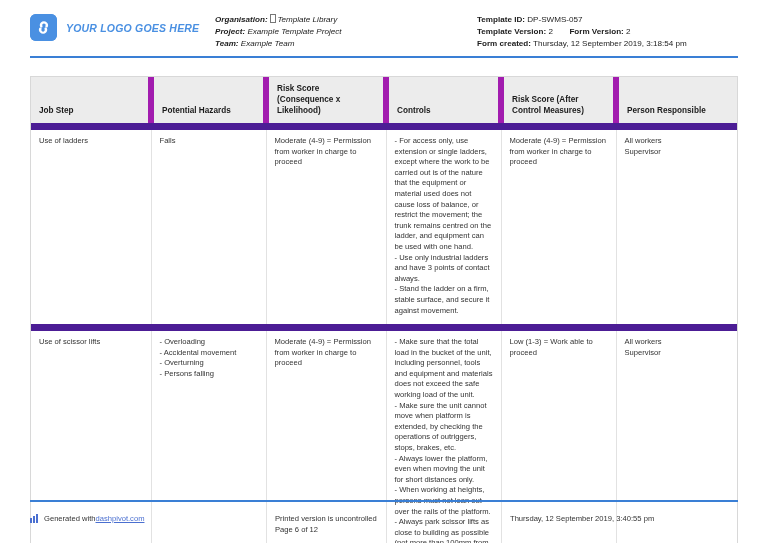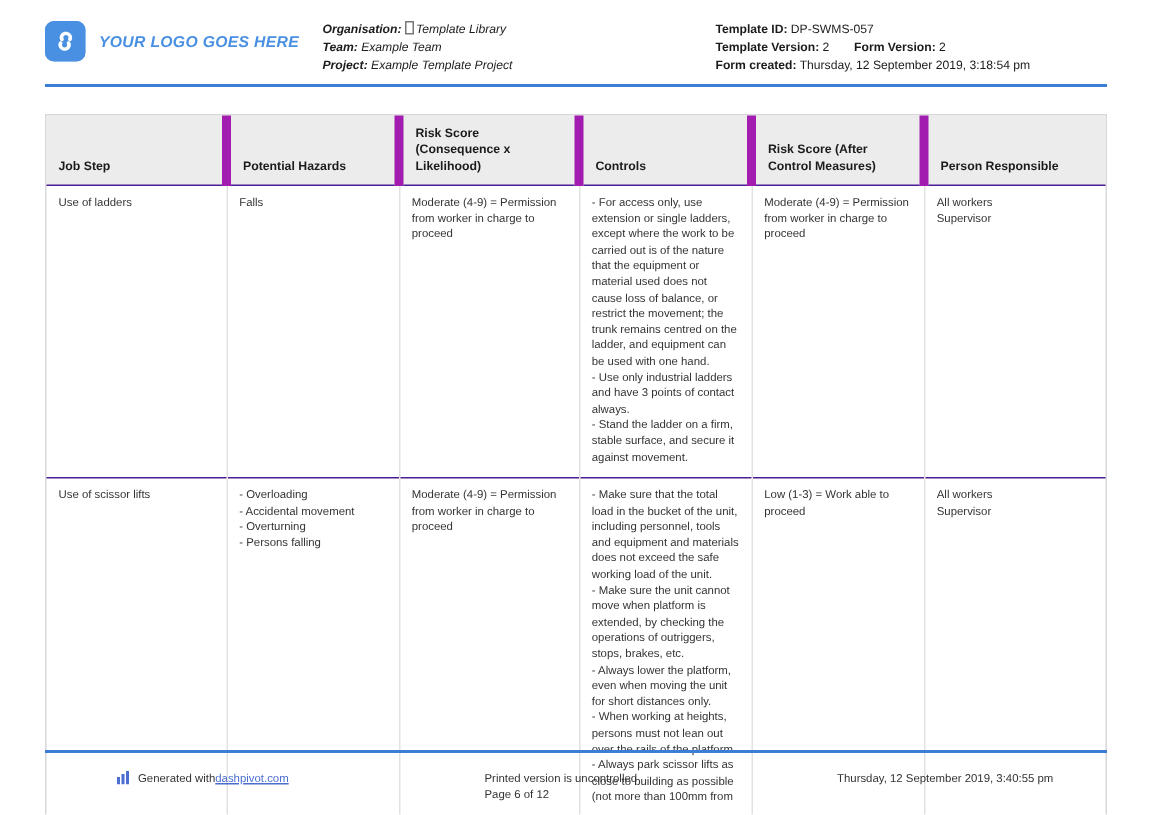--- a/index.html
+++ b/index.html
@@ -116,21 +116,21 @@
     line-height: 11px;
     height: 31px;
     box-sizing: border-box;
   }
   table.swms thead th:last-child { border-right: none; margin-top: 45px; }
 
   table.swms tbody td {
     vertical-align: top;
     padding: 6px 8px 6px 8px;
     border-right: 1px solid #e2e2e2;
-    border-top: 1px solid #4c1d95;
+    border-top: 7px solid #4c1d95;
     line-height: 10.6px;
     color: #333333;
     word-wrap: break-word;
     overflow: hidden;
   }
   table.swms tbody td:last-child { border-right: none; }
 
   tr.row-1 td { height: 182px; }
   tr.row-2 td { height: 203px; }
 
@@ -150,21 +150,21 @@
     left: 30px;
     right: 30px;
     bottom: 8px;
     display: flex;
     align-items: flex-start;
     font-size: 7.6px;
     line-height: 11px;
     color: #333333;
   }
   .footer-col { }
-  .footer-col.a { flex: 0 0 245px; display: flex; align-items: center; padding-left: 48px; }
+  .footer-col.a { flex: 0 0 245px; display: flex; align-items: center; }
   .footer-col.b { flex: 0 0 235px; }
   .footer-col.c { flex: 1 1 auto; }
   .bars-icon {
     display: inline-block;
     margin-right: 5px;
     line-height: 0;
   }
   .footer-link {
     color: #4a6fd0;
   }
@@ -194,26 +194,26 @@
       </div>
       <div class="logo-text">YOUR LOGO GOES HERE</div>
     </div>
 
     <div class="meta-col left">
       <div class="meta-row">
         <span class="lbl">Organisation:</span>
         <span class="missing-glyph"></span><span class="val">Template Library</span>
       </div>
       <div class="meta-row">
+        <span class="lbl">Project:</span>
+        <span class="val">Example Template Project</span>
+      </div>
+      <div class="meta-row">
         <span class="lbl">Team:</span>
         <span class="val">Example Team</span>
-      </div>
-      <div class="meta-row">
-        <span class="lbl">Project:</span>
-        <span class="val">Example Template Project</span>
       </div>
     </div>
 
     <div class="meta-col right">
       <div class="meta-row">
         <span class="lbl">Template ID:</span>
         <span class="val">DP-SWMS-057</span>
       </div>
       <div class="meta-row">
         <span class="lbl">Template Version:</span>

